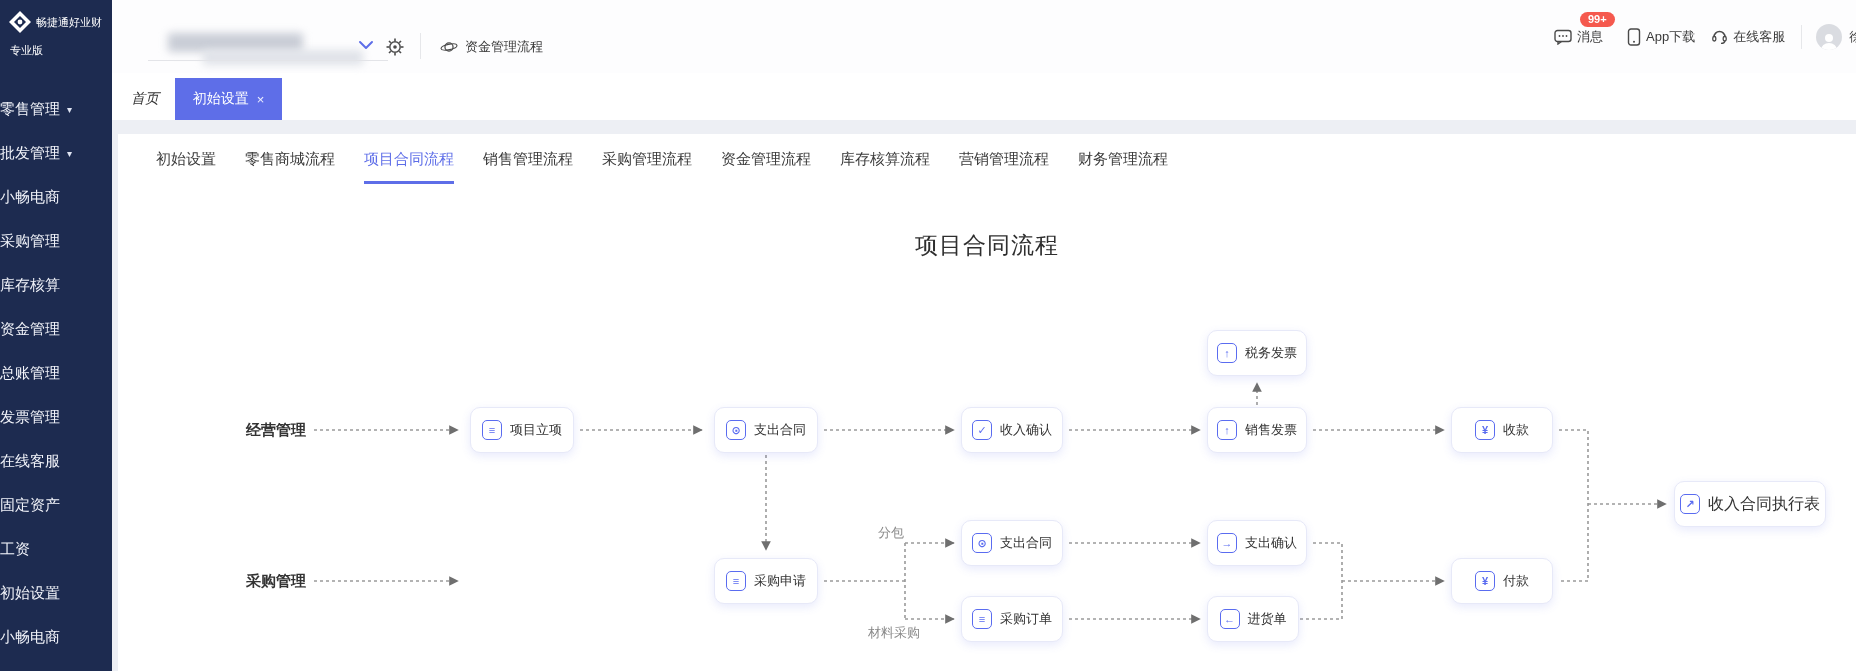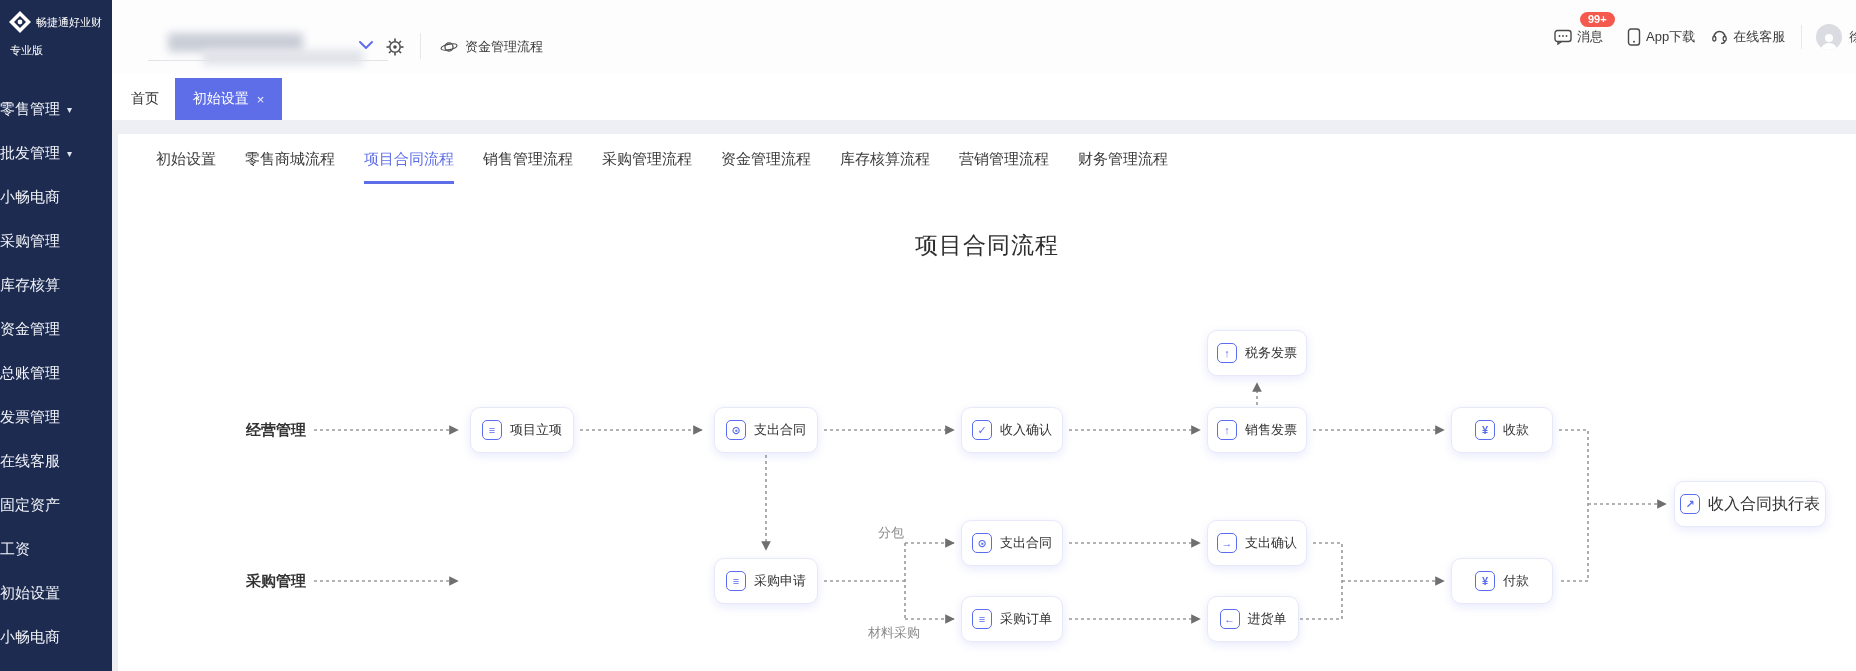--- a/index.html
+++ b/index.html
@@ -44,21 +44,21 @@
   .avatar { width:26px; height:26px; border-radius:50%; background:#dadce1; overflow:hidden;
     display:flex; align-items:flex-end; justify-content:center; flex:0 0 auto; }
   .user-name { font-size:13px; color:#3a3a3a; margin-left:7px; }
   .gap24 { width:24px; } .gap16 { width:16px; }
 
   
   .tabrow { position:absolute; left:112px; top:73px; width:1744px; height:47px;
     background:#ffffff; z-index:10; display:flex; align-items:flex-end; }
   .wtab { height:42px; display:flex; align-items:center; justify-content:center;
     font-size:14px; color:#333; cursor:pointer; }
-  .wtab.home { width:60px; margin-left:3px; }
+  .wtab.home { width:60px; margin-left:3px;font-style:italic; }
   .wtab.active { width:107px; background:#5e6ee8; color:#fff; gap:8px; }
   .wtab .close { font-size:13px; color:#eef0ff; cursor:pointer; }
 
   
   .card { position:absolute; left:118px; top:134px; width:1738px; height:537px;
     background:#fff; border-radius:4px 0 0 0; }
 
   
   .subnav { position:absolute; left:0; top:0; width:100%; height:50px;
     display:flex; align-items:center; padding-left:38px; gap:29px; background:#fff; z-index:5; }

